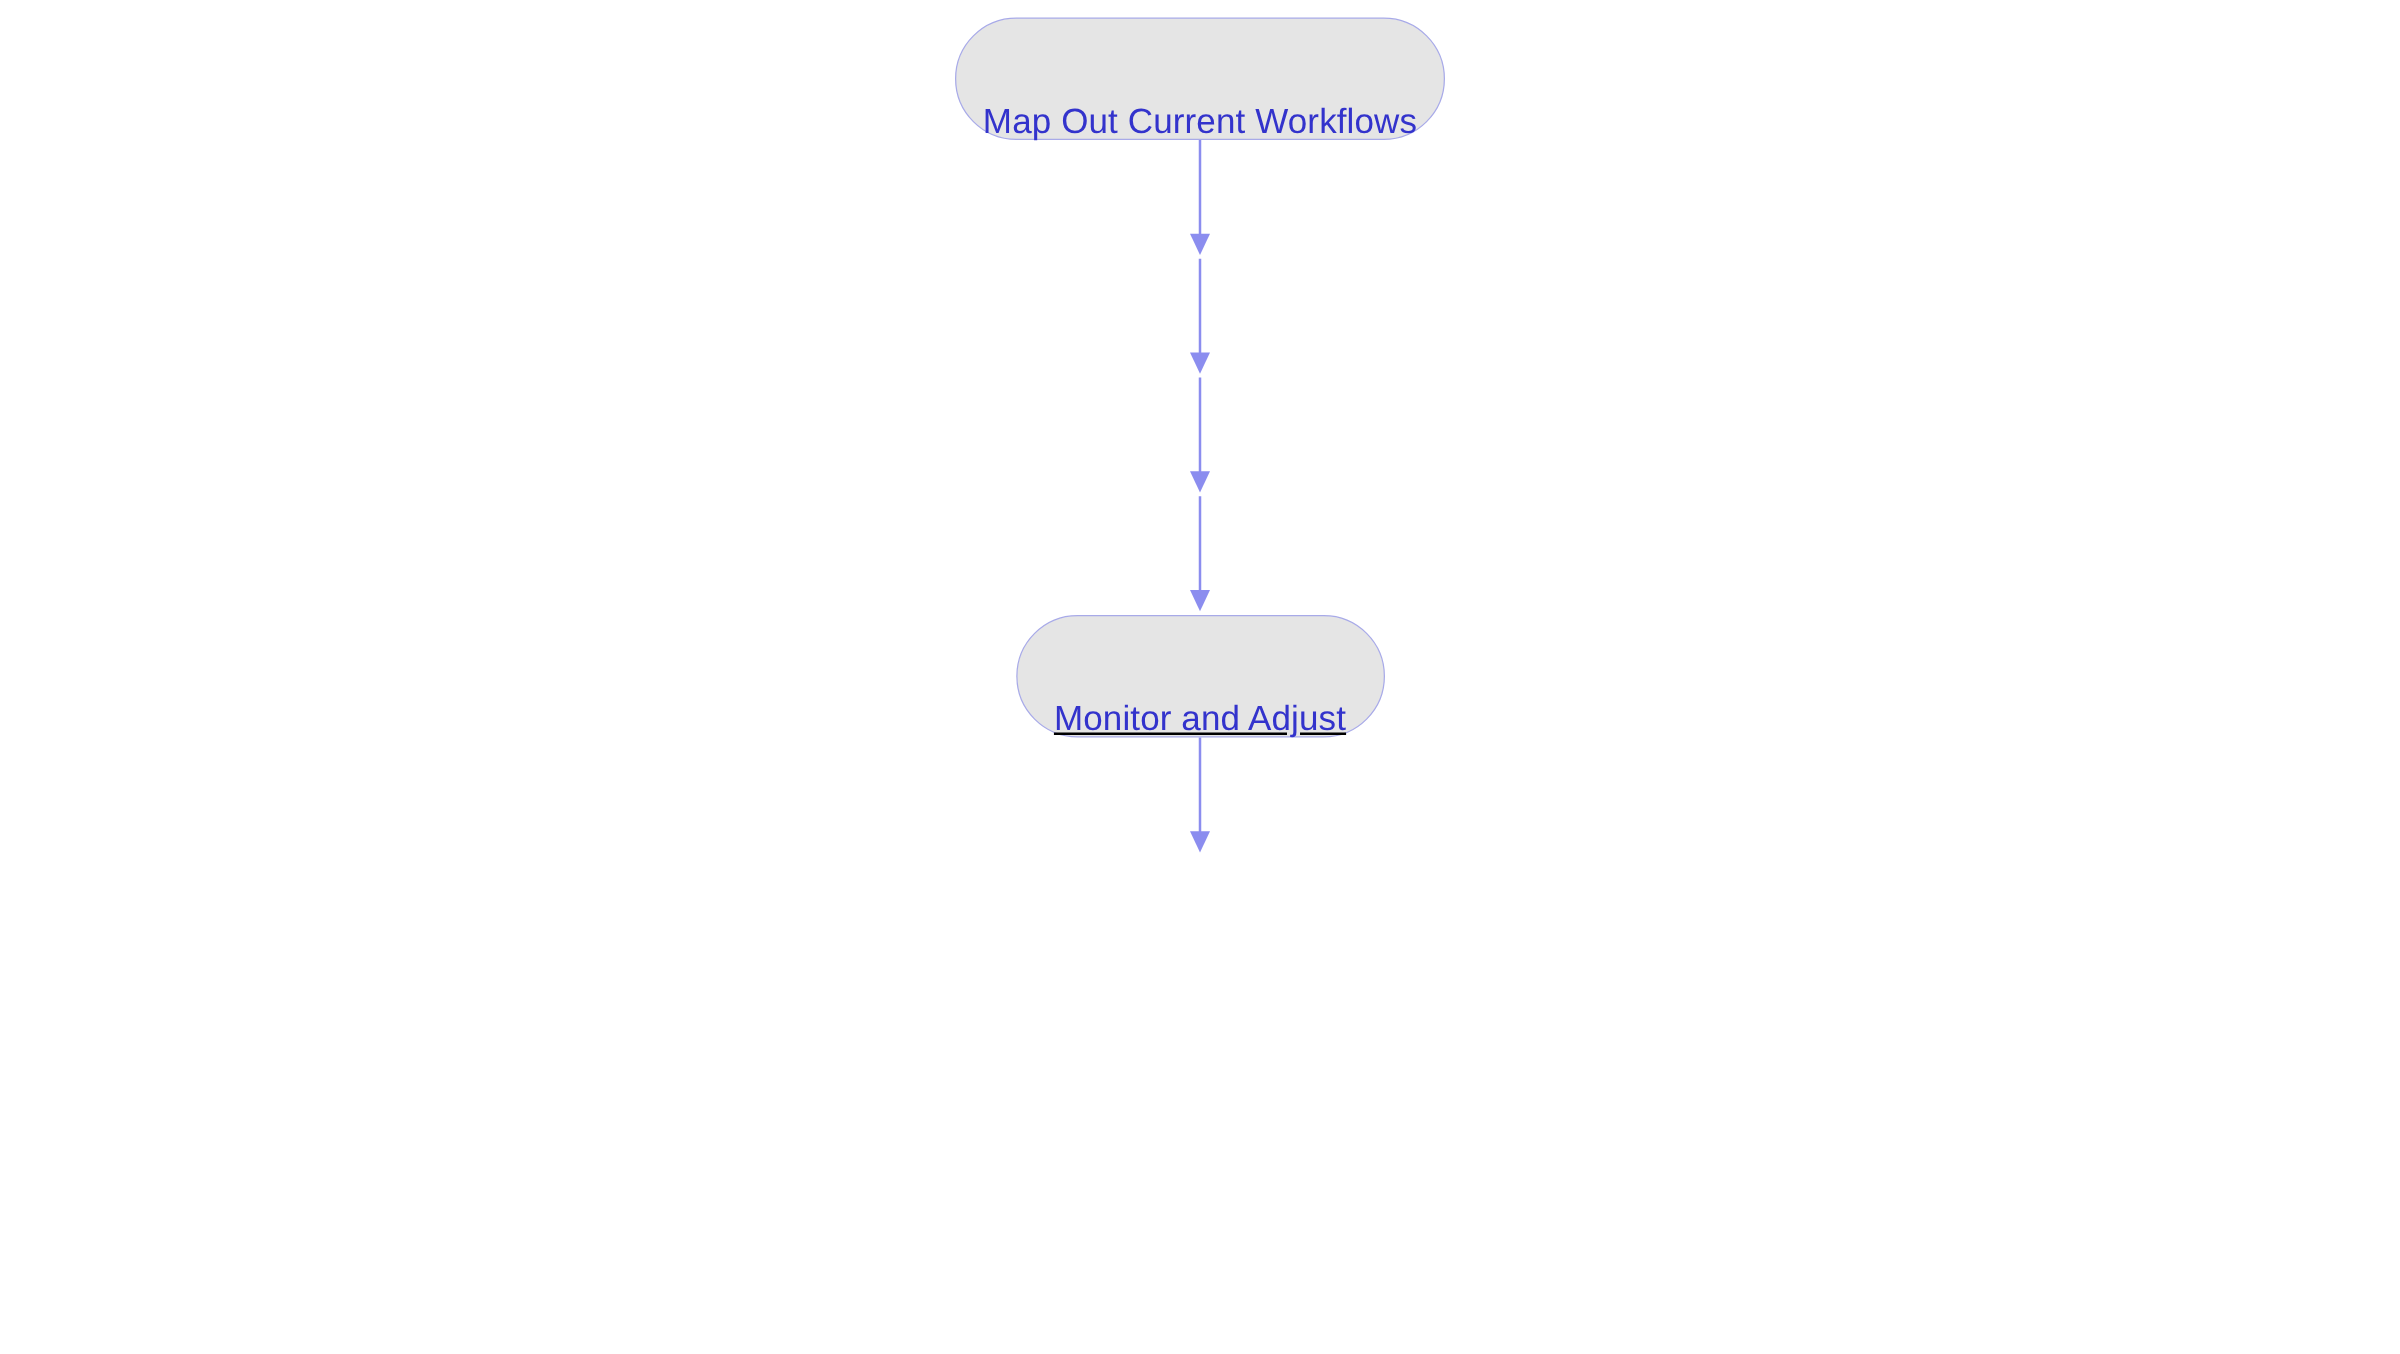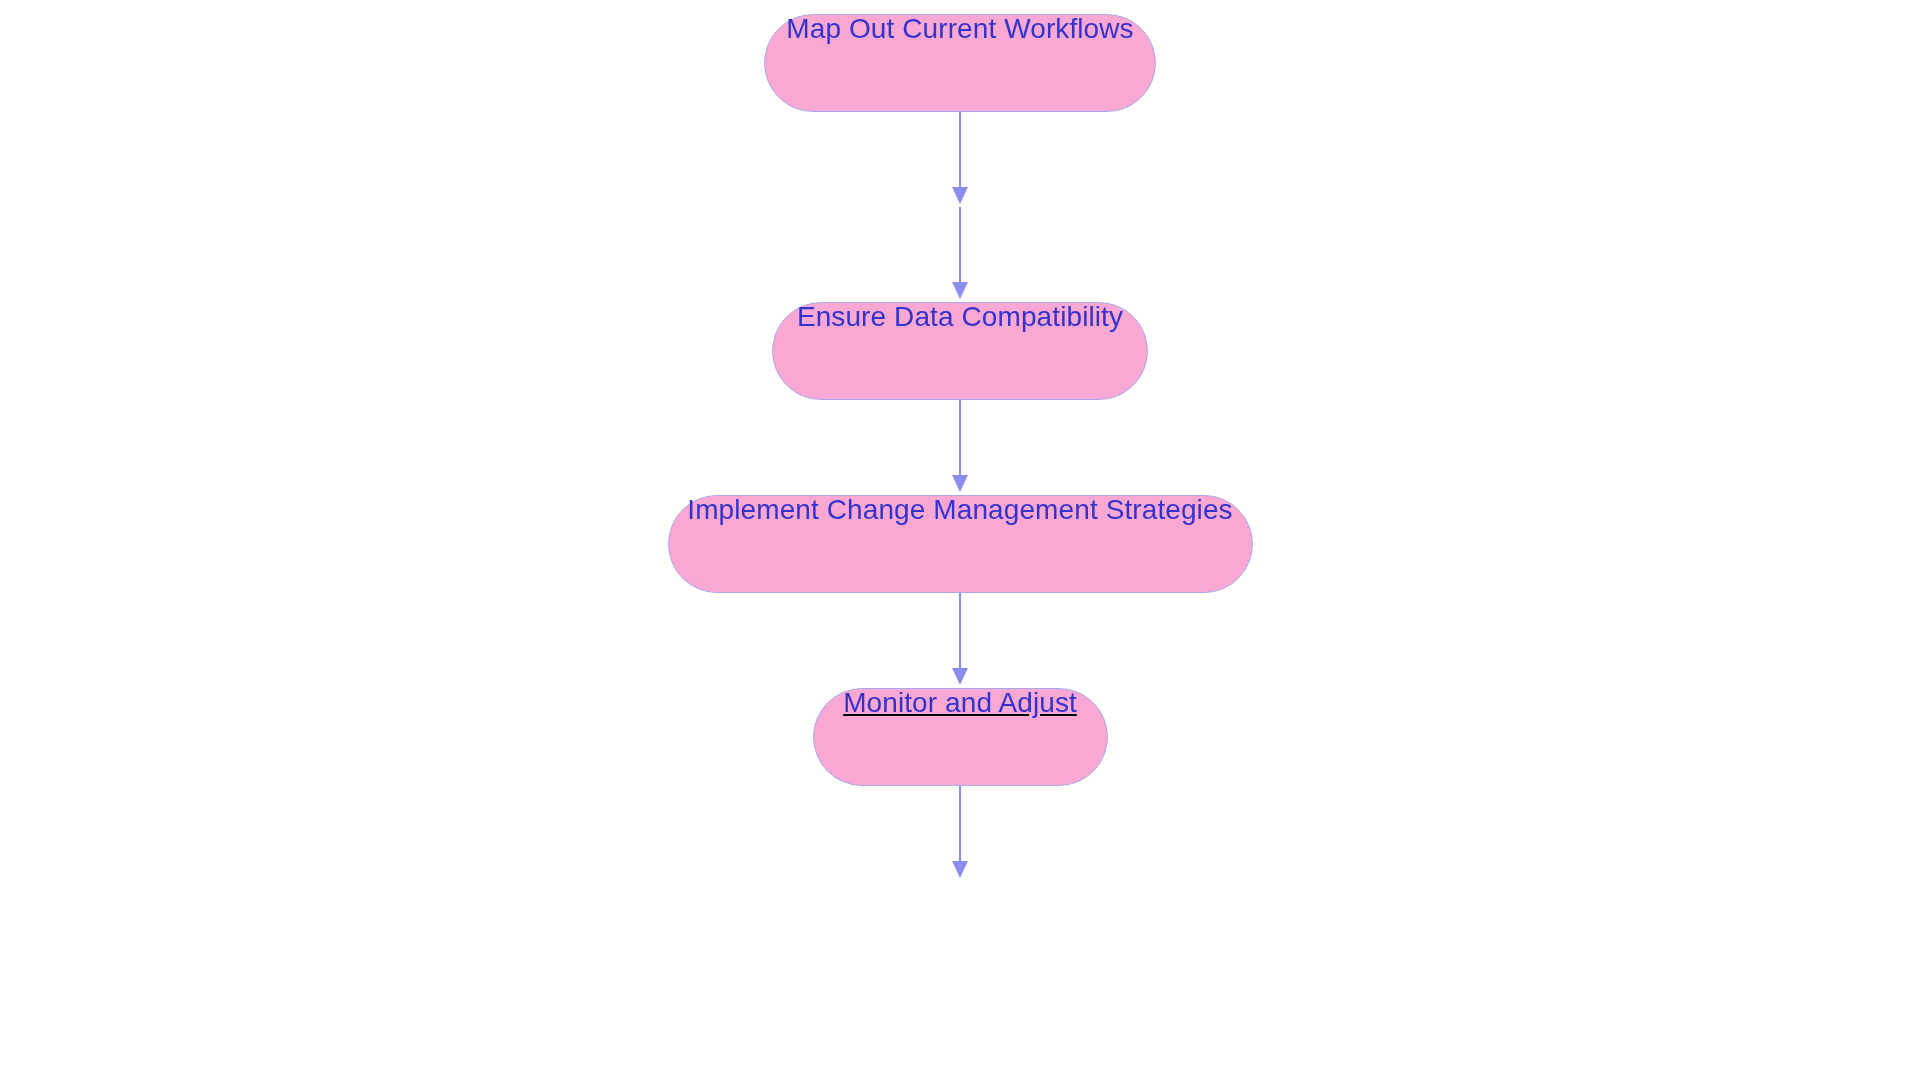--- a/index.html
+++ b/index.html
@@ -30,24 +30,24 @@
     display: flex;
     flex-direction: column;
     align-items: center;
   }
 
   .node {
     position: relative;
     box-sizing: border-box;
     height: 98px;
     border-radius: 49px;
-    background: #f9a8d4;
+    background: #e5e5e5;
     border: 1.6px solid #a8aae8;
     display: flex;
-    align-items: flex-start;
+    align-items: flex-end;
     justify-content: center;
     flex: none;
   }
 
   .node-label {
     font-family: "Liberation Sans", sans-serif;
     font-size: 28px;
     font-weight: 400;
     color: #3333cc;
     letter-spacing: 0.1px;
@@ -107,32 +107,26 @@
       <div class="connector-stem"></div>
       <div class="connector-head"></div>
     </div>
 
 
     <div class="connector">
       <div class="connector-stem"></div>
       <div class="connector-head"></div>
     </div>
 
-    <div class="node node-w3">
-      <span class="node-label">Ensure Data Compatibility</span>
-    </div>
 
     <div class="connector">
       <div class="connector-stem"></div>
       <div class="connector-head"></div>
     </div>
 
-    <div class="node node-w4">
-      <span class="node-label">Implement Change Management Strategies</span>
-    </div>
 
     <div class="connector">
       <div class="connector-stem"></div>
       <div class="connector-head"></div>
     </div>
 
     <div class="node node-w5">
       <span class="node-label">Monitor and Adjust</span>
     </div>
 

